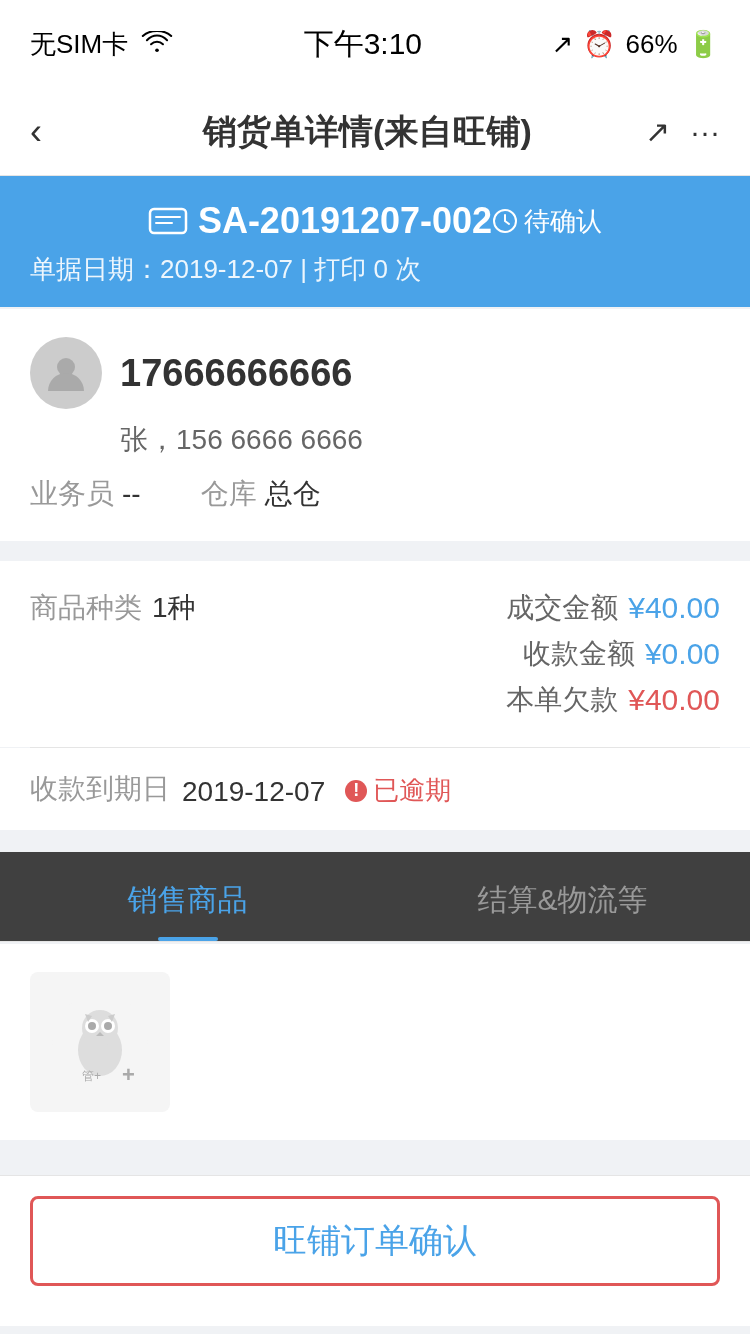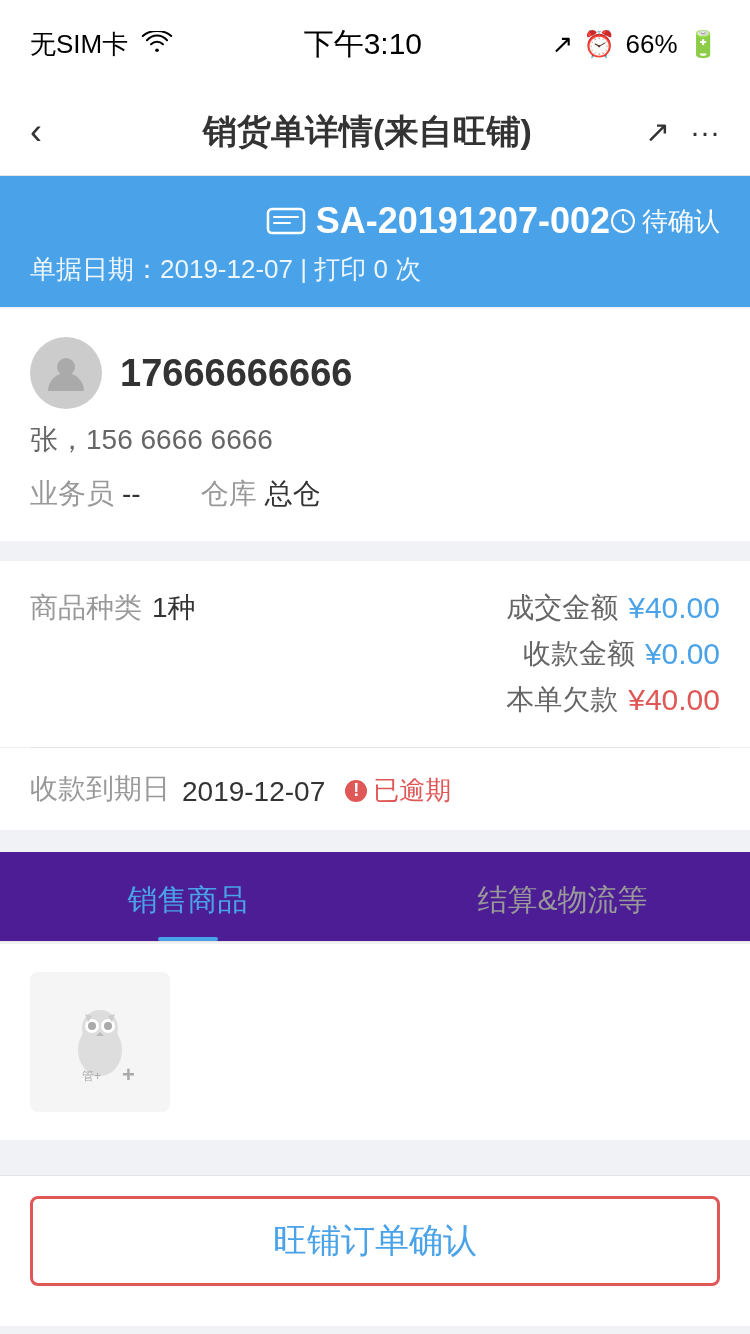--- a/index.html
+++ b/index.html
@@ -77,21 +77,21 @@
     }
 
     
     .order-header {
       background: #4aa3e8;
       padding: 24px 30px 20px;
     }
     .order-id-row {
       display: flex;
       align-items: center;
-      justify-content: flex-end;
+      justify-content: center;
       margin-bottom: 10px;
     }
     .order-id {
       font-size: 36px;
       font-weight: 700;
       color: #fff;
       display: flex;
       align-items: center;
       gap: 10px;
     }
@@ -135,20 +135,21 @@
       fill: #888;
     }
     .customer-phone {
       font-size: 38px;
       font-weight: 600;
       color: #333;
     }
     .customer-name {
       font-size: 28px;
       color: #666;
+      margin-left: 90px;
       margin-bottom: 16px;
     }
     .customer-meta {
       display: flex;
       align-items: center;
       margin-left: 0;
       font-size: 28px;
       color: #666;
     }
     .meta-item {
@@ -231,21 +232,21 @@
       color: #fff;
       font-size: 18px;
       display: flex;
       align-items: center;
       justify-content: center;
       font-weight: 700;
     }
 
     
     .tabs-container {
-      background: #4c1d95;
+      background: #404040;
       margin-top: 2px;
       display: flex;
       border-bottom: 1px solid #e5e5e5;
     }
     .tab-item {
       flex: 1;
       text-align: center;
       padding: 28px 0 20px;
       font-size: 30px;
       color: #999;

